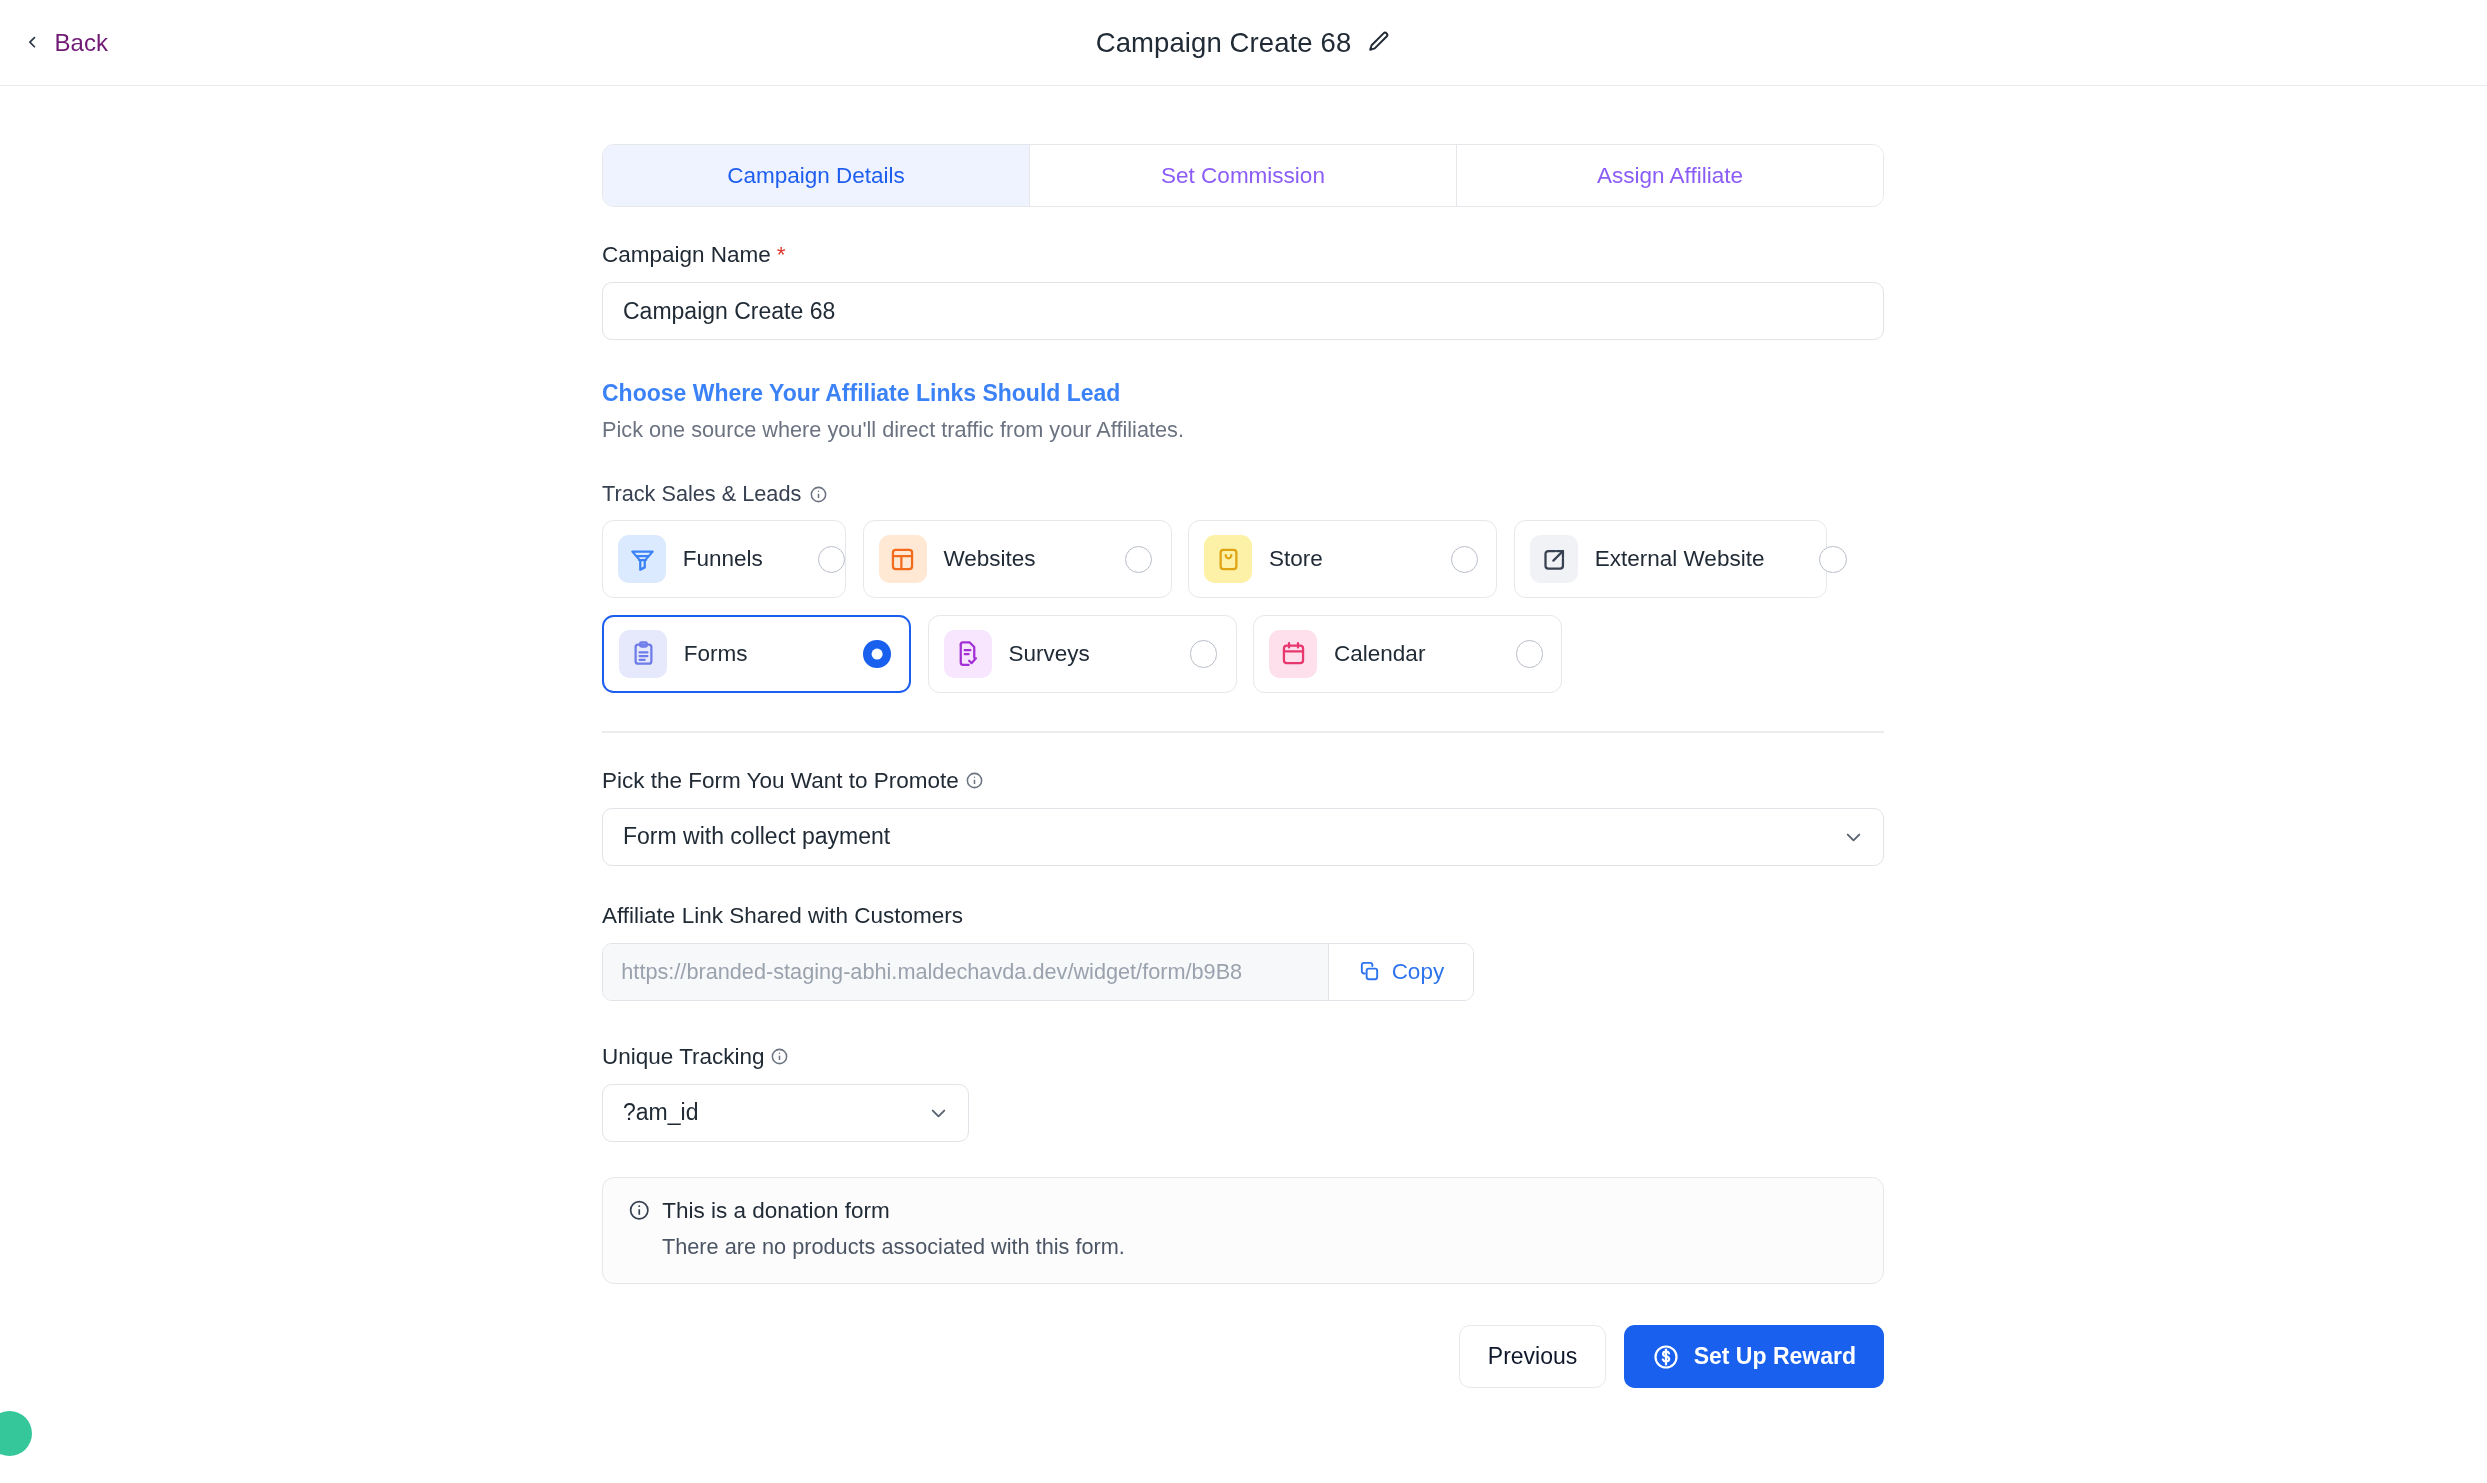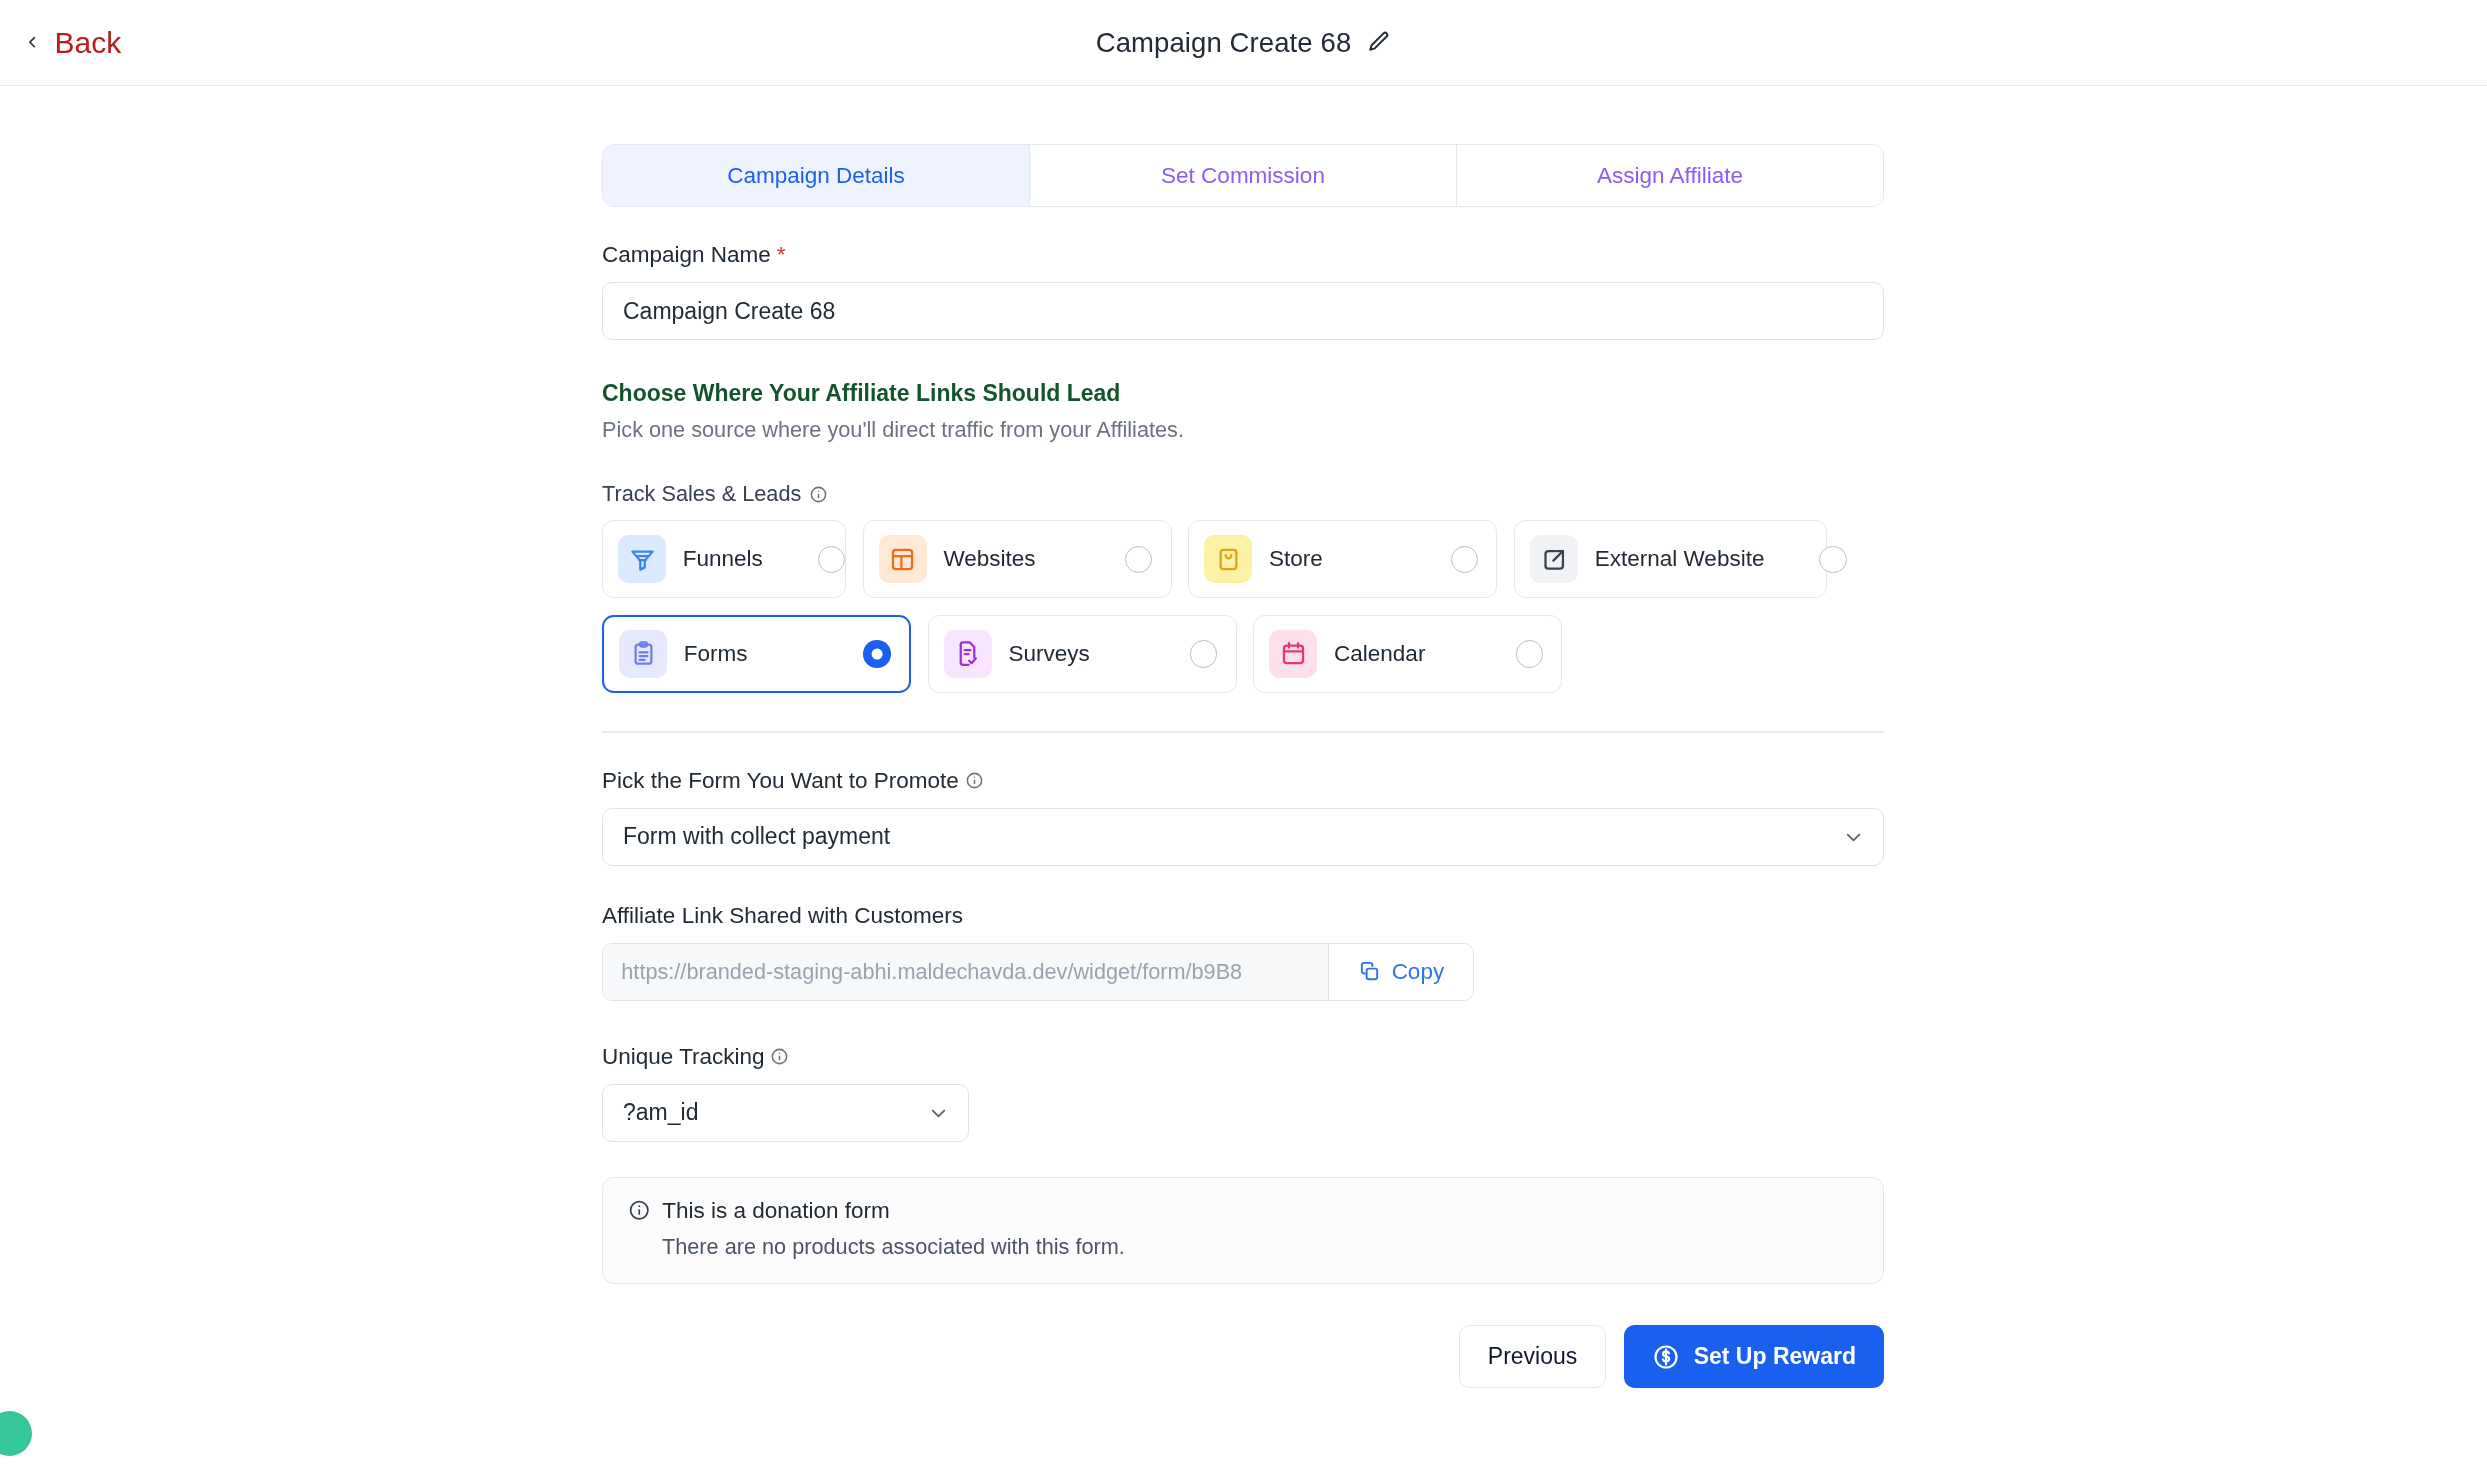--- a/index.html
+++ b/index.html
@@ -19,21 +19,21 @@
     display: flex;
     align-items: center;
   }
   .back-btn {
     display: flex; align-items: center; gap: 13.3px;
     margin-left: 23px;
     cursor: pointer;
     color: #2a3547;
   }
   .back-btn .chev { width: 18.3px; height: 18.3px; display:block; }
-  .back-label { font-size: 30px; color: #b91c1c; }
+  .back-label { font-size: 24px; color: #701a75; }
   .title-wrap {
     position: absolute; left: 0; right: 0;
     display: flex; align-items: center; justify-content: center; gap: 15px;
   }
   .title-text { font-size: 27.5px; font-weight: 500; color: #212b36; letter-spacing: 0.1px; }
   .pencil { width: 25px; height: 25px; display: block; cursor: pointer; }
 
   
   .page { position: relative; width: 2487px; height: 1398px; }
   .content {
@@ -85,21 +85,21 @@
     padding: 0 20px;
     font-size: 23px;
     color: #212b36;
     font-family: inherit;
     background: #fff;
     outline: none;
   }
 
   
   .section-head { margin-top: 40px; }
-  .section-title { font-size: 23px; font-weight: bold; color: #14532d; }
+  .section-title { font-size: 23px; font-weight: bold; color: #3b82f6; }
   .section-sub { font-size: 21.7px; color: #6b7280; margin-top: 10px; }
 
   .track-label {
     margin-top: 38px;
     font-size: 21.7px;
     color: #374151;
     display: flex; align-items: center; gap: 7.5px;
   }
 
   

